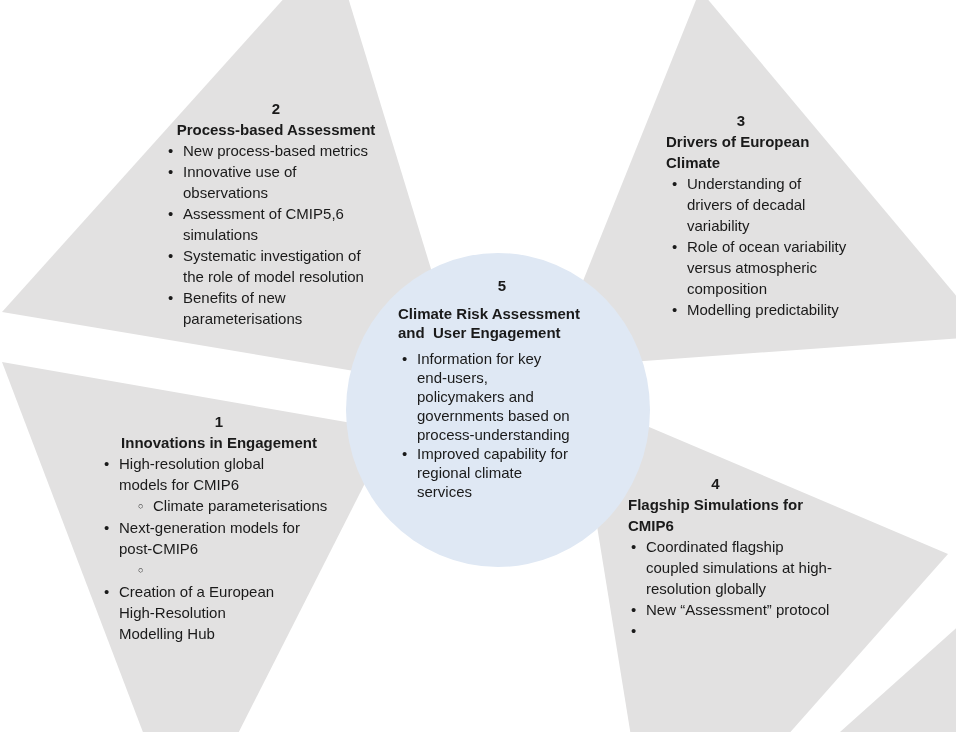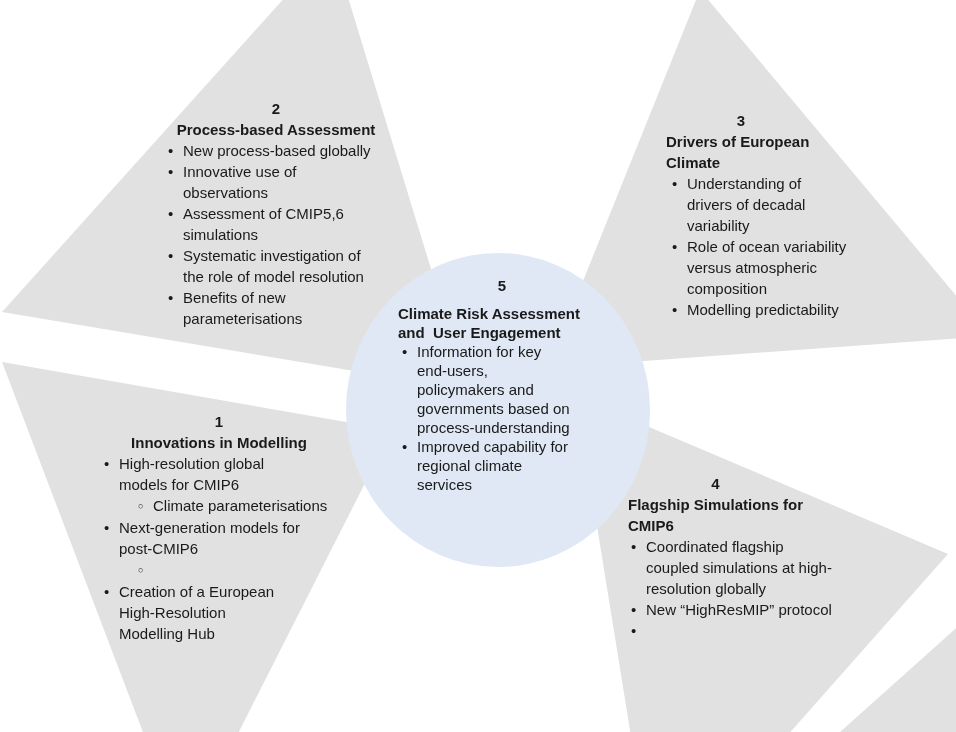--- a/index.html
+++ b/index.html
@@ -29,21 +29,21 @@
   #sec-2 ul{padding-left:8px;}
 
   
   #sec-3{left:666px;top:110px;width:215px;}
   #sec-3 .num{width:150px;}
   #sec-3 ul{padding-left:6px;}
 
   
   #sec-5{left:398px;top:276px;width:208px;line-height:19px;}
   #sec-5 .num{margin-bottom:9px;}
-  #sec-5 .title{margin-bottom:0;}
+  #sec-5 .title{margin-bottom:7px;}
   #sec-5 ul{padding-left:4px;}
 
   
   #sec-1{left:98px;top:411px;width:242px;}
   #sec-1 .title{text-align:center;}
   #sec-1 ul{padding-left:6px;}
 
   
   #sec-4{left:628px;top:473px;width:225px;}
   #sec-4 .num{width:175px;}
@@ -60,21 +60,21 @@
   <polygon points="840,732 1010,732 1010,580" fill="#e2e1e1"></polygon>
   <ellipse cx="498" cy="410" rx="152" ry="157" fill="#dfe8f4"></ellipse>
 </svg>
 
 <div class="section" id="sec-2">
   <div class="num">2</div>
   <div class="title">Process-based Assessment</div>
   <ul class="bullets">
       <li class="b l1">
         <span class="marker">•</span>
-        <span class="txt">New process-based globally</span>
+        <span class="txt">New process-based metrics</span>
       </li>
       <li class="b l1">
         <span class="marker">•</span>
         <span class="txt">Innovative use of<br>observations</span>
       </li>
       <li class="b l1">
         <span class="marker">•</span>
         <span class="txt">Assessment of CMIP5,6<br>simulations</span>
       </li>
       <li class="b l1">
@@ -117,21 +117,21 @@
       </li>
       <li class="b l1">
         <span class="marker">•</span>
         <span class="txt">Improved capability for<br>regional climate<br>services</span>
       </li>
     </ul>
 </div>
 
 <div class="section" id="sec-1">
   <div class="num">1</div>
-  <div class="title">Innovations in Modelling</div>
+  <div class="title">Innovations in Engagement</div>
   <ul class="bullets">
       <li class="b l1">
         <span class="marker">•</span>
         <span class="txt">High-resolution global<br>models for CMIP6</span>
       </li>
       <li class="b l2">
         <span class="marker">○</span>
         <span class="txt">Climate parameterisations</span>
       </li>
       <li class="b l1">
@@ -151,19 +151,19 @@
 <div class="section" id="sec-4">
   <div class="num">4</div>
   <div class="title">Flagship Simulations for<br>CMIP6</div>
   <ul class="bullets">
       <li class="b l1">
         <span class="marker">•</span>
         <span class="txt">Coordinated flagship<br>coupled simulations at high-<br>resolution globally</span>
       </li>
       <li class="b l1">
         <span class="marker">•</span>
-        <span class="txt">New “HighResMIP” protocol</span>
+        <span class="txt">New “Assessment” protocol</span>
       </li>
       <li class="b l1">
         <span class="marker">•</span>
       </li>
     </ul>
 </div>
 
 </body></html>

